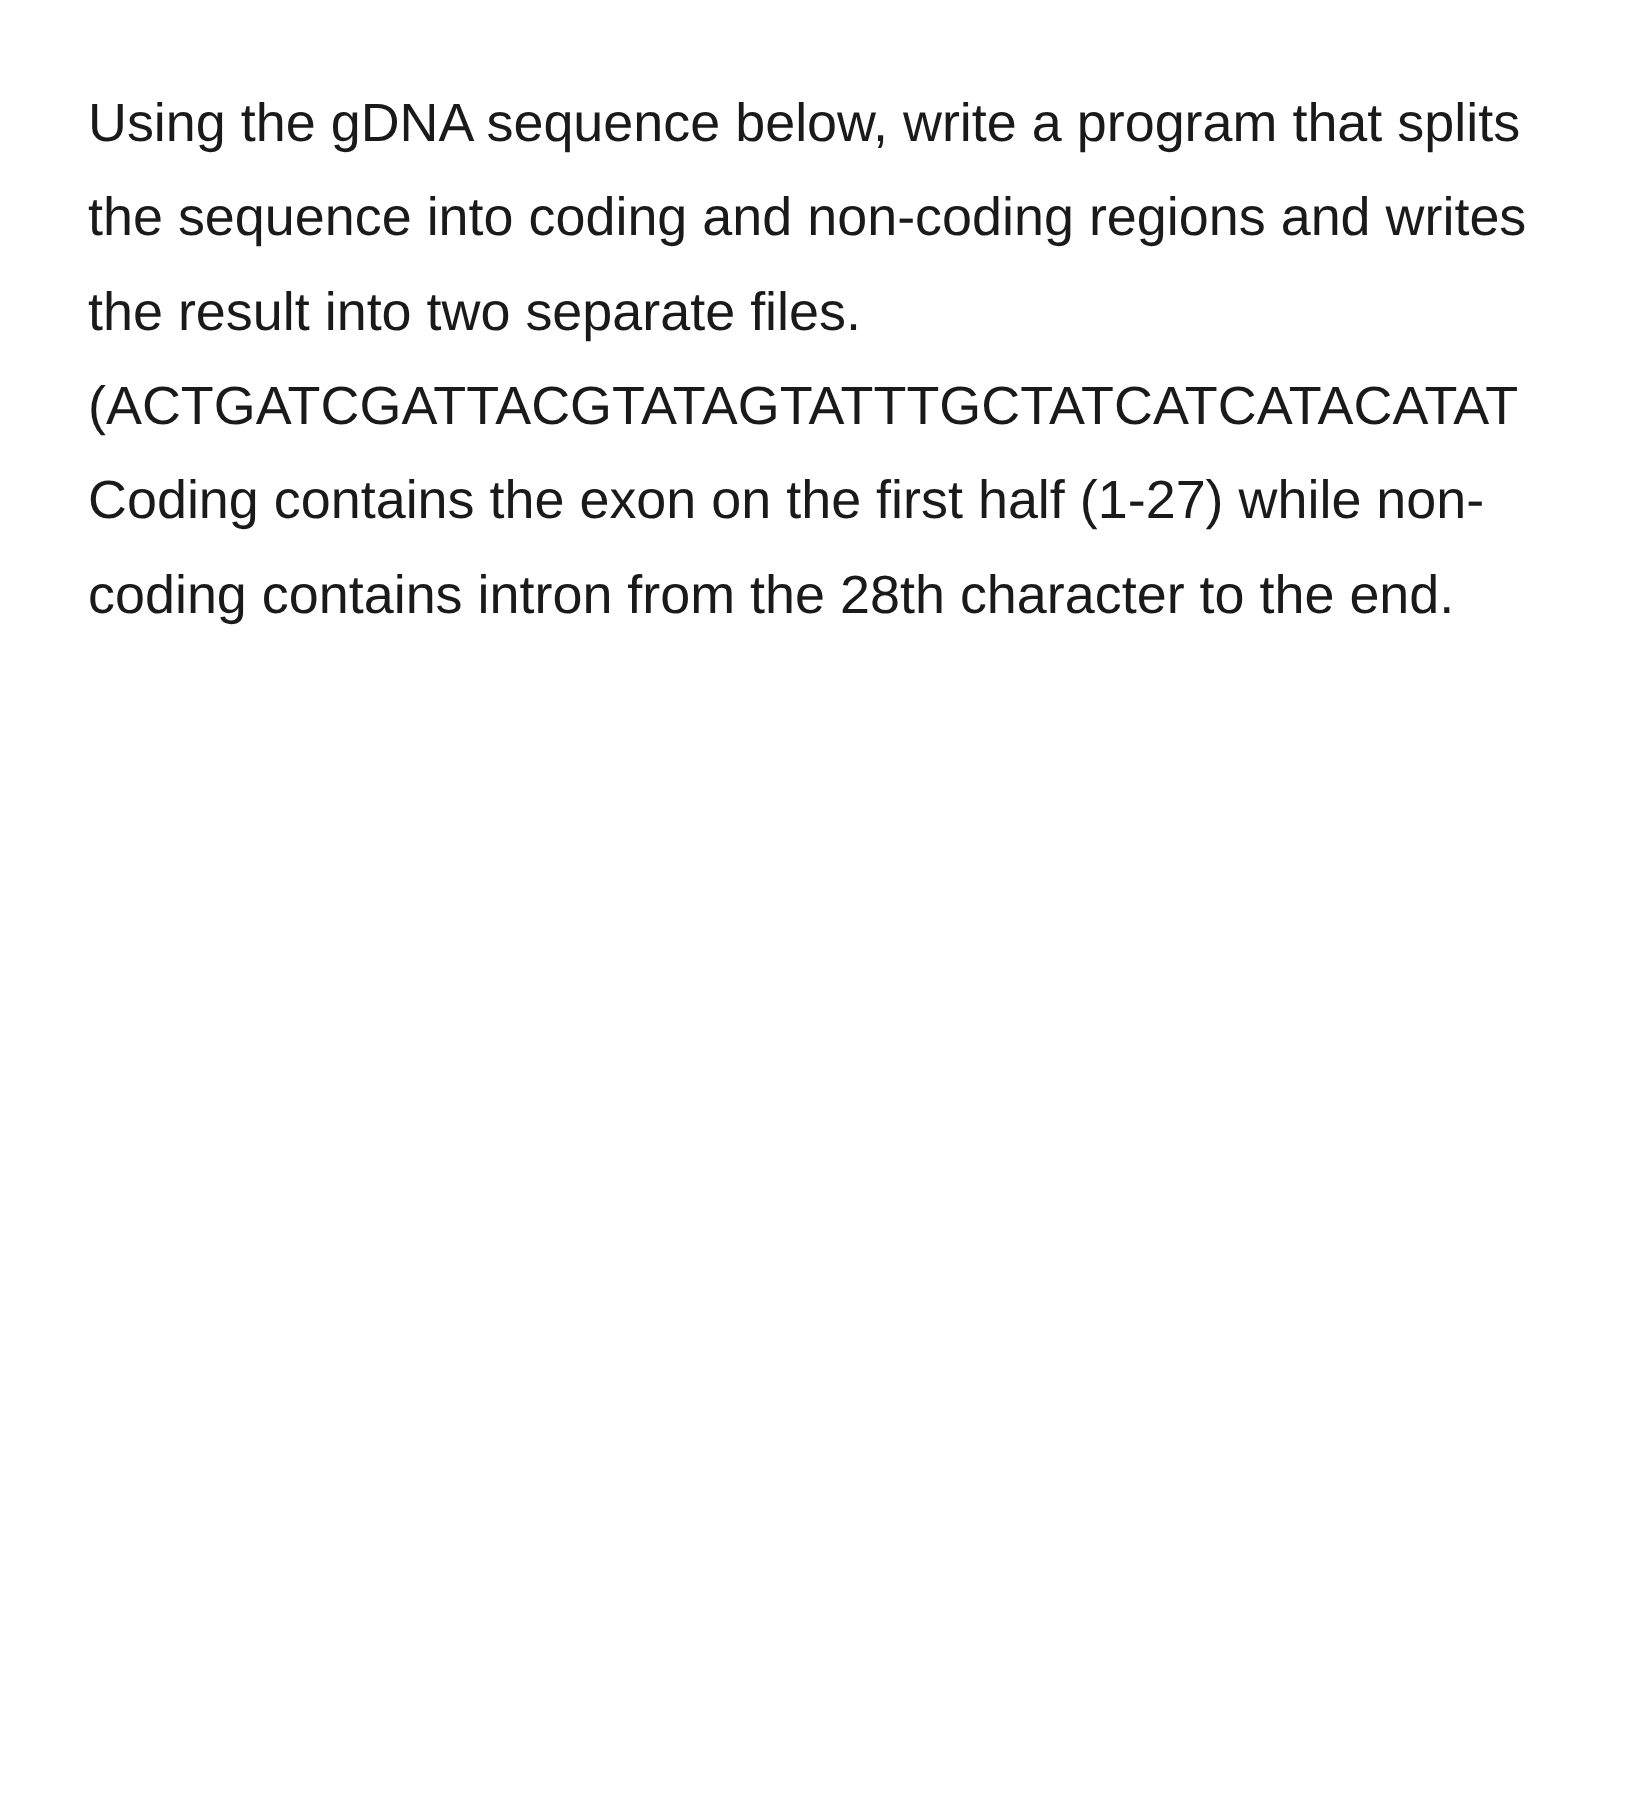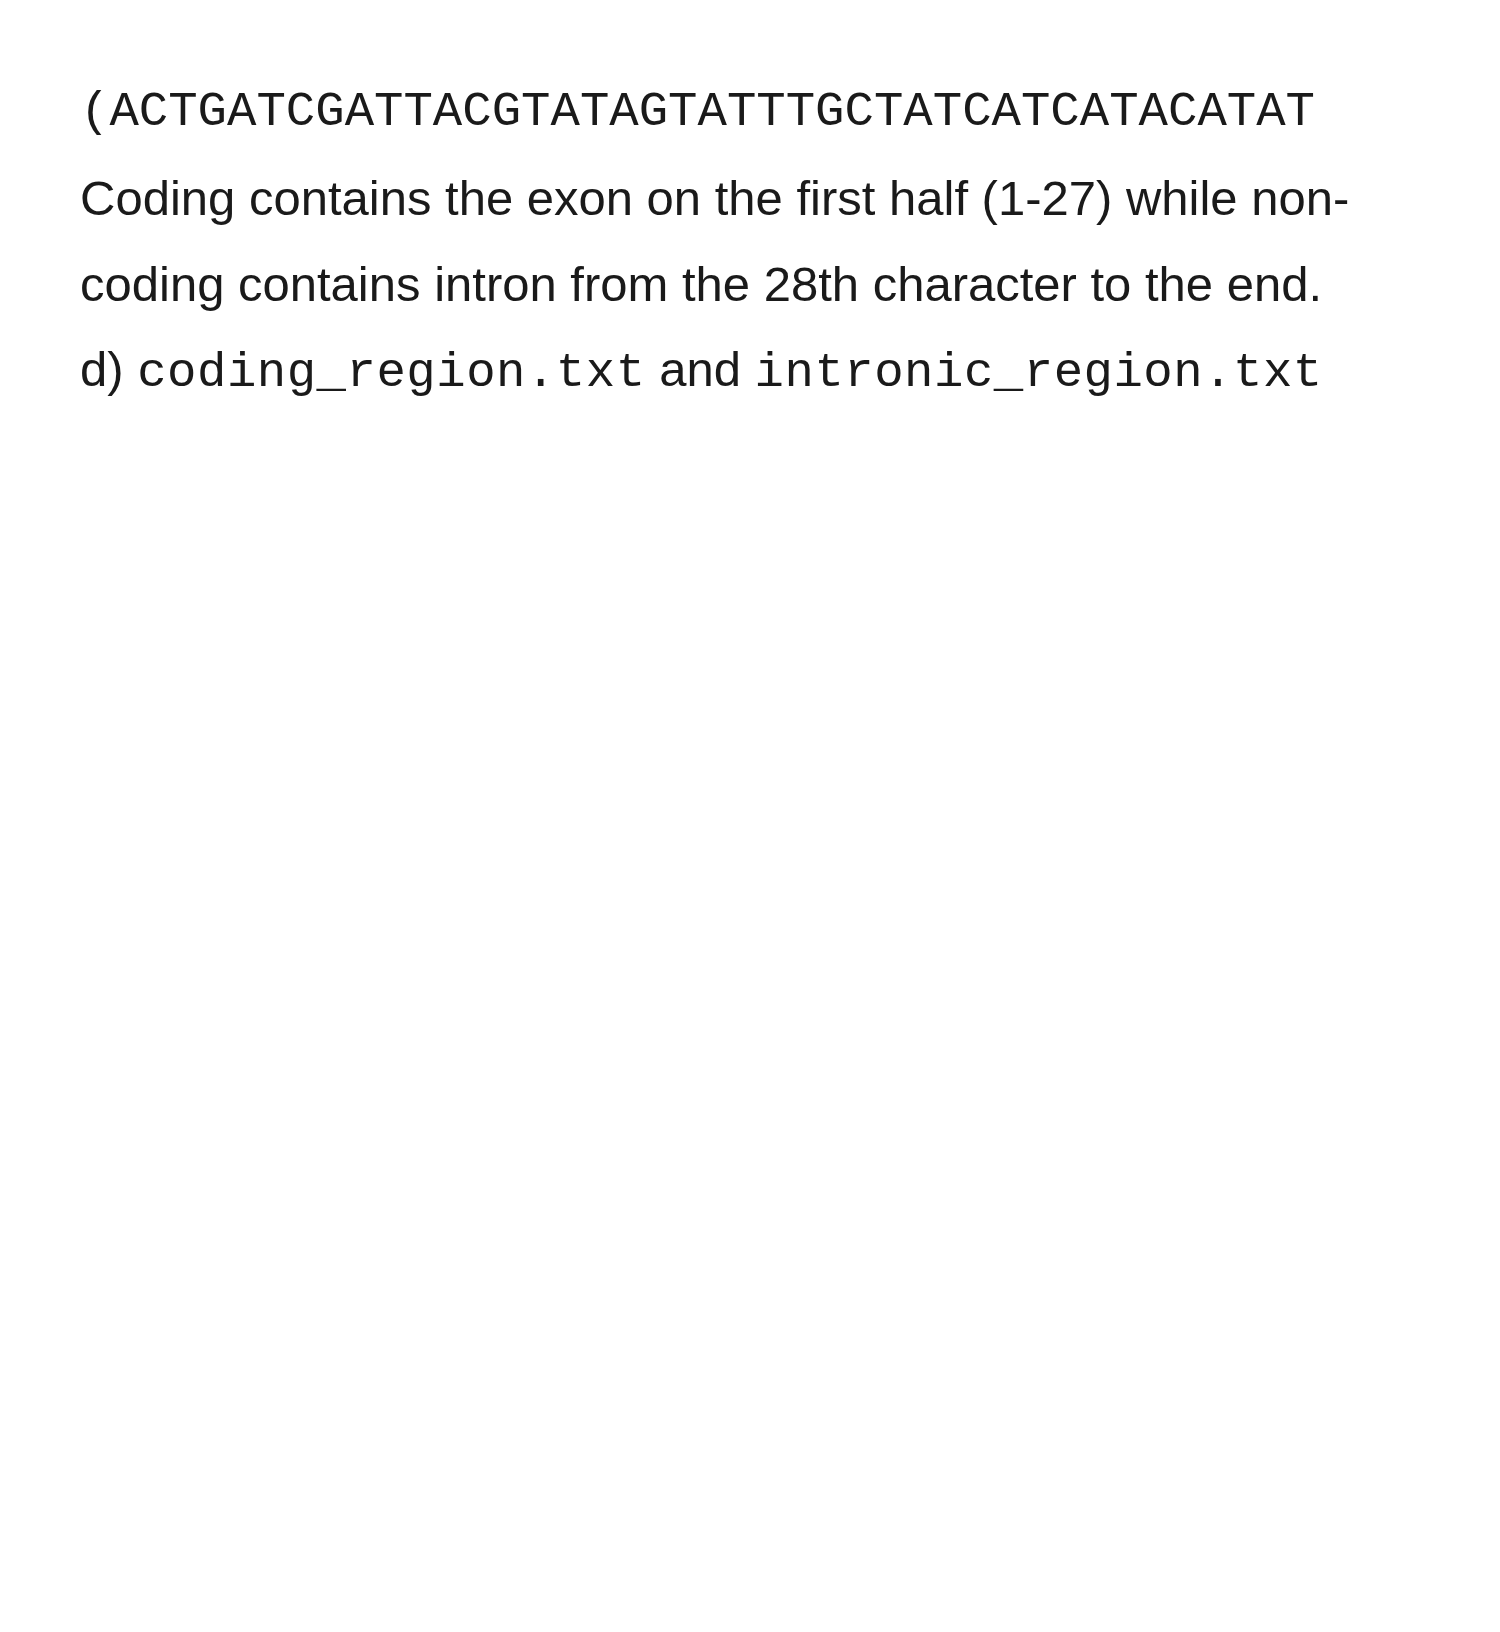--- a/index.html
+++ b/index.html
@@ -23,35 +23,31 @@
   }
   .line {
     margin: 0;
   }
   .mono {
     font-family: "Courier New", Courier, monospace;
     letter-spacing: 0.5px;
   }
   .nowrap {
     white-space: nowrap;
-    font-family: Liberation Mono, monospace;
   }
 </style>
 </head>
 <body>
 
 <div class="content">
 
+  <p class="line">Using the gDNA sequence below, write a program that splits the sequence into coding and non-coding regions and writes the result into two separate files.</p>
 
 
   <p class="line nowrap">(ACTGATCGATTACGTATAGTATTTGCTATCATCATACATAT</p>
 
   <p class="line">Coding contains the exon on the first half (1-27) while non-coding contains intron from the 28th character to the end.</p>
 
 
 
 
-  <p class="line">
-    <span>d) </span><span class="mono">coding_region.txt</span><span> and</span>
-    <span class="mono">intronic_region.txt</span>
-  </p>
 
 </div>
 
 </body></html>

